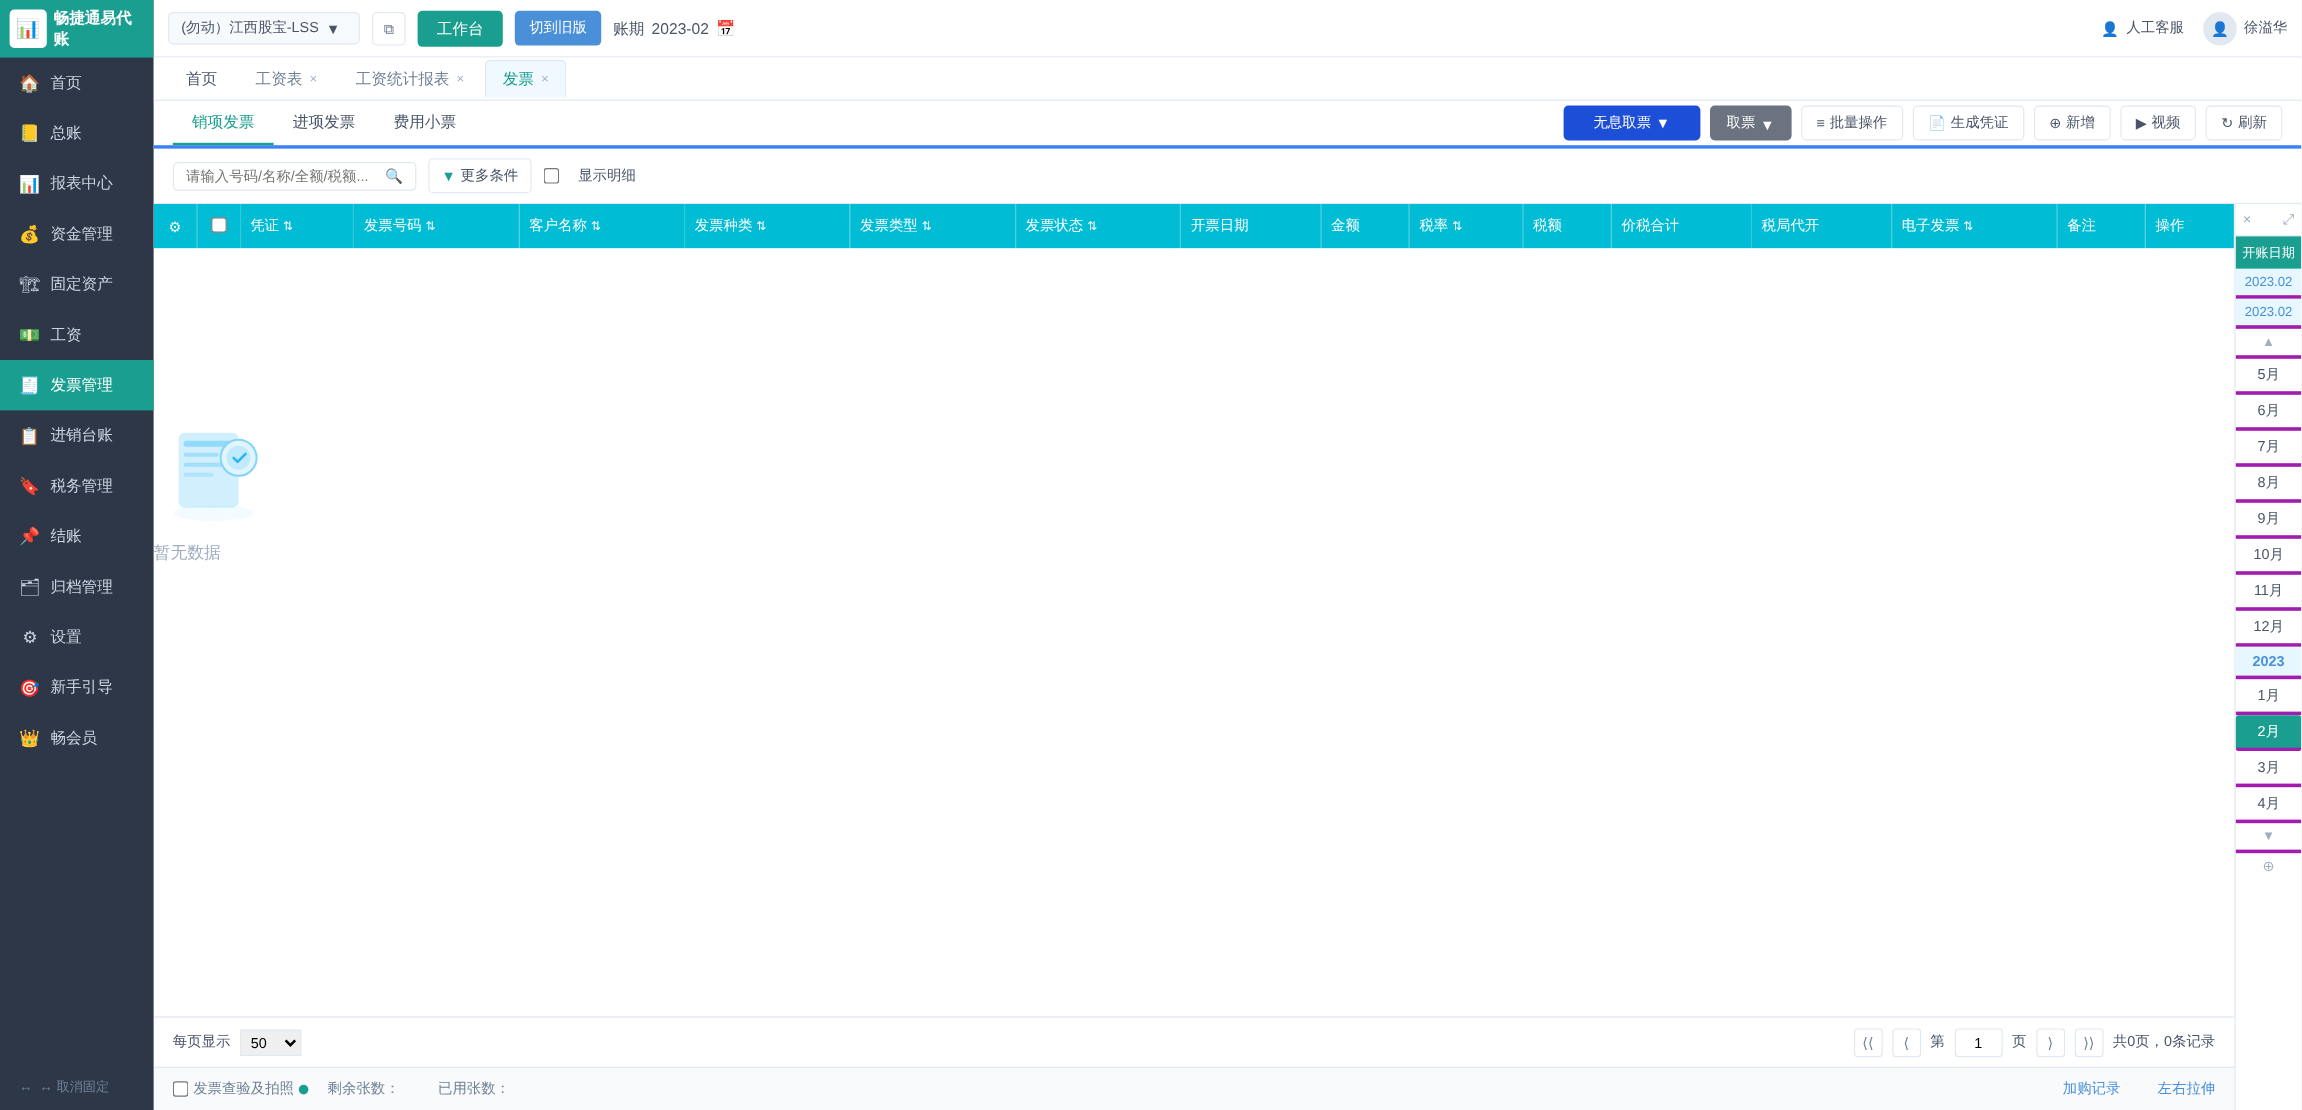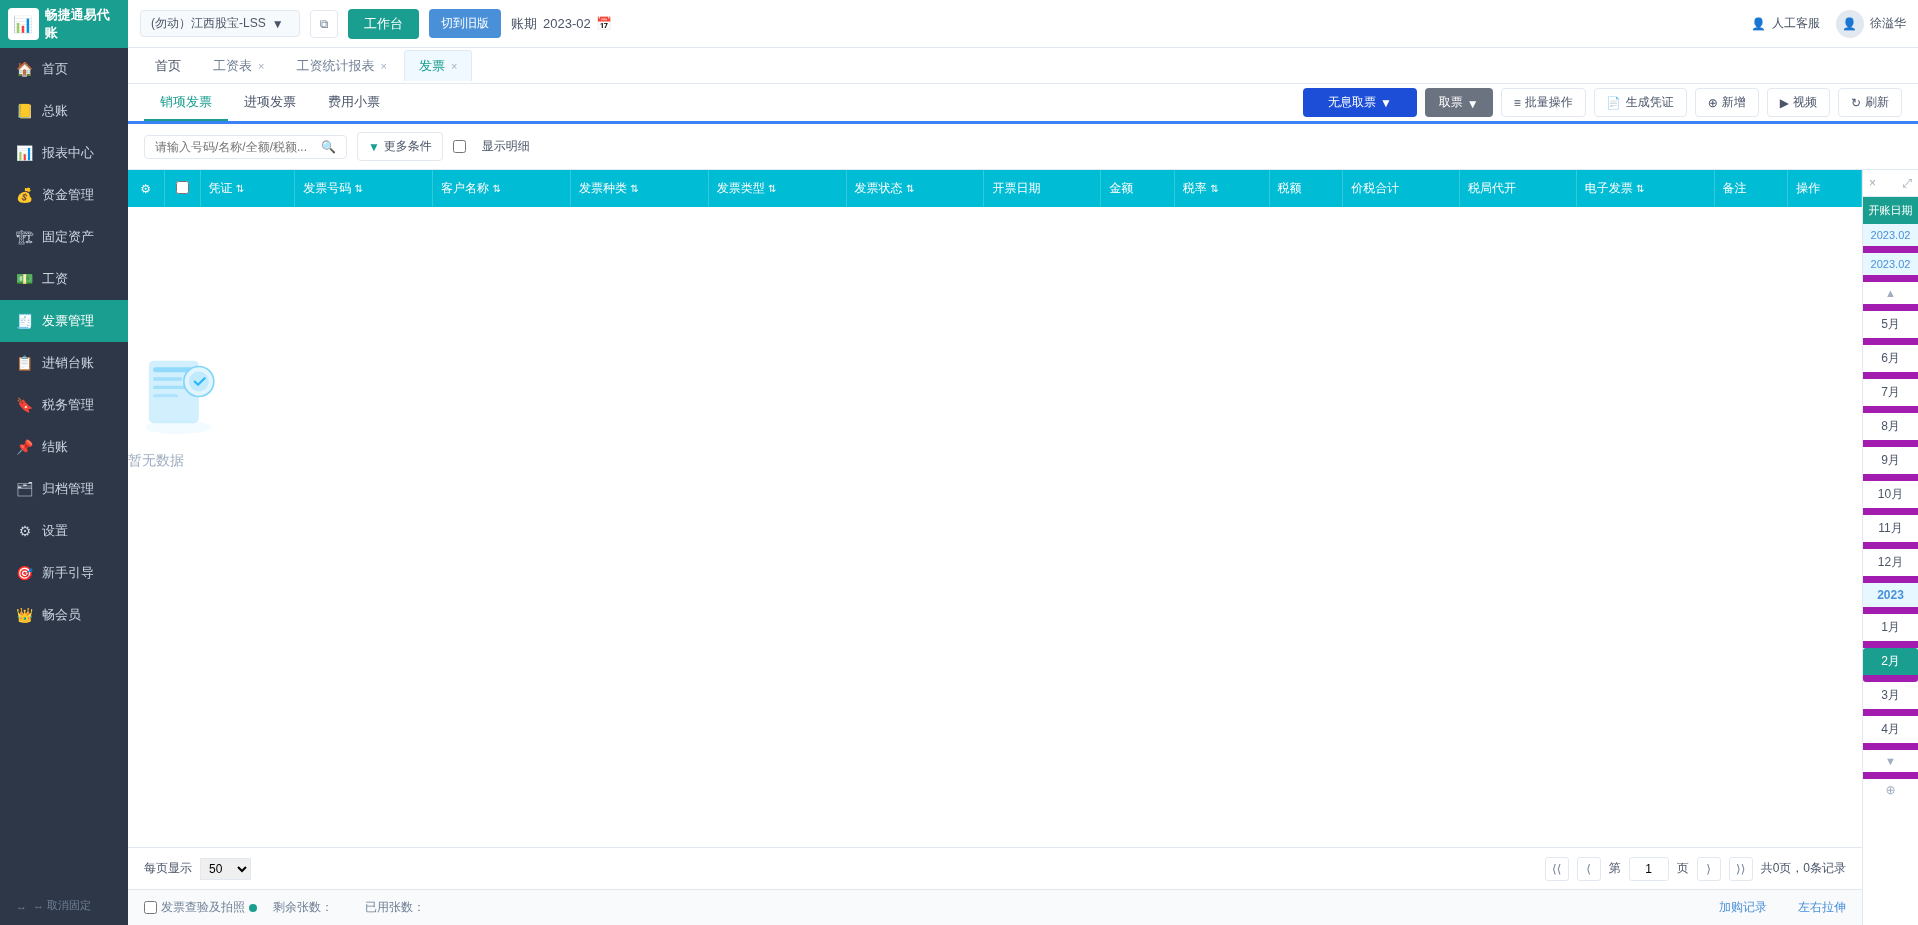--- a/index.html
+++ b/index.html
@@ -67,21 +67,21 @@
     .page-input { width: 40px; height: 24px; border: 1px solid #e2e8f0; border-radius: 3px; text-align: center; font-size: 12px; }
     .page-size-select { border: 1px solid #e2e8f0; border-radius: 0; padding: 2px 4px; font-size: 12px; }
 
     
     .statusbar { height: 36px; background: #f8fafc; border-top: 1px solid #e2e8f0; display: flex; align-items: center; padding: 0 16px; gap: 16px; font-size: 12px; color: #718096; flex-shrink: 0; }
     .statusbar-right { margin-left: auto; display: flex; align-items: center; gap: 12px; }
     .link-text { color: #4a90d9; cursor: pointer; margin-left: 19px; }
 
     
     .date-panel { width: 56px; background: white; border-left: 1px solid #e2e8f0; display: flex; flex-direction: column; font-size: 12px; overflow-y: auto; flex-shrink: 0; }
-    .date-item { padding: 5px 6px; cursor: pointer; color: #4a5568; white-space: nowrap; border-bottom: 7px solid #a21caf; text-align: center; }
+    .date-item { padding: 5px 6px; cursor: pointer; color: #4a5568; white-space: nowrap; border-bottom: 3px solid #a21caf; text-align: center; }
     .date-item.active { background: #1a9e8f; color: white; border-radius: 3px; }
     .date-item.year-label { background: #e6f7ff; color: #4a90d9; font-weight: bold; }
     .date-panel-top { display: flex; align-items: center; justify-content: space-between; padding: 6px 6px; border-bottom: 1px solid #e2e8f0; }
     .date-close-btn { cursor: pointer; color: #a0aec0; }
     .date-expand-btn { cursor: pointer; color: #a0aec0; }
 
     .chevron { display: inline-block; }
     .filter-icon { color: #1a9e8f; }
 
     

